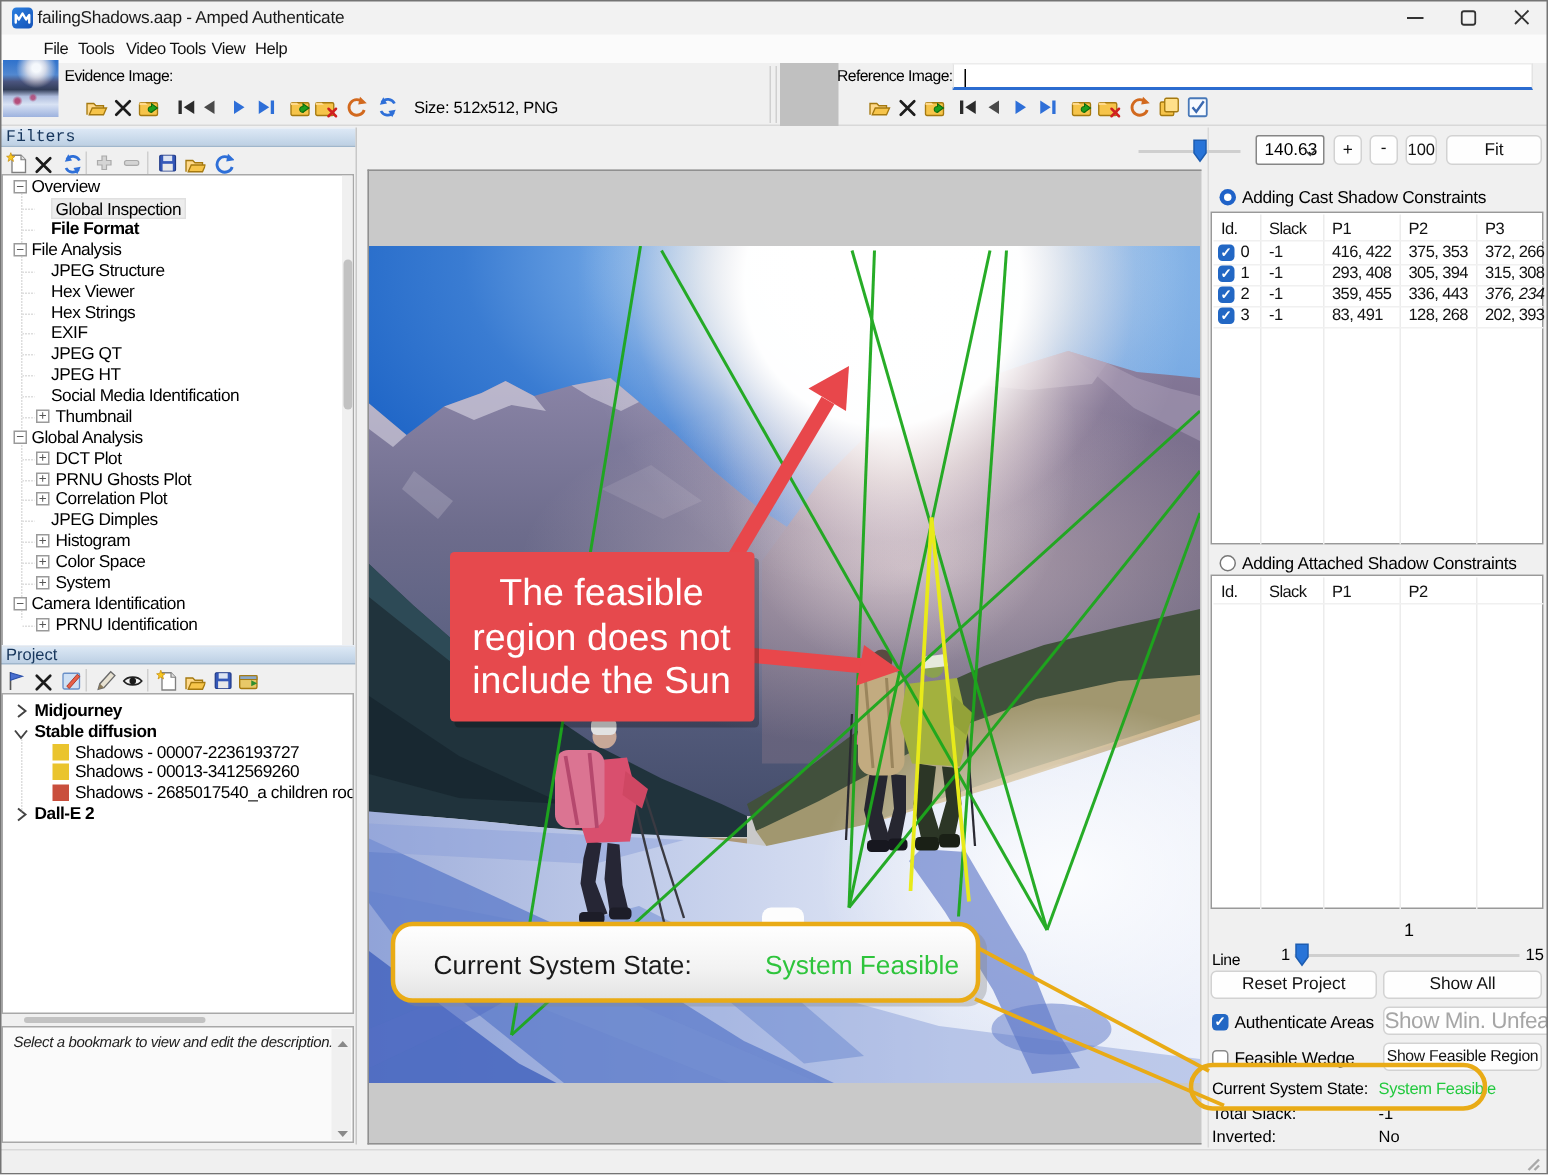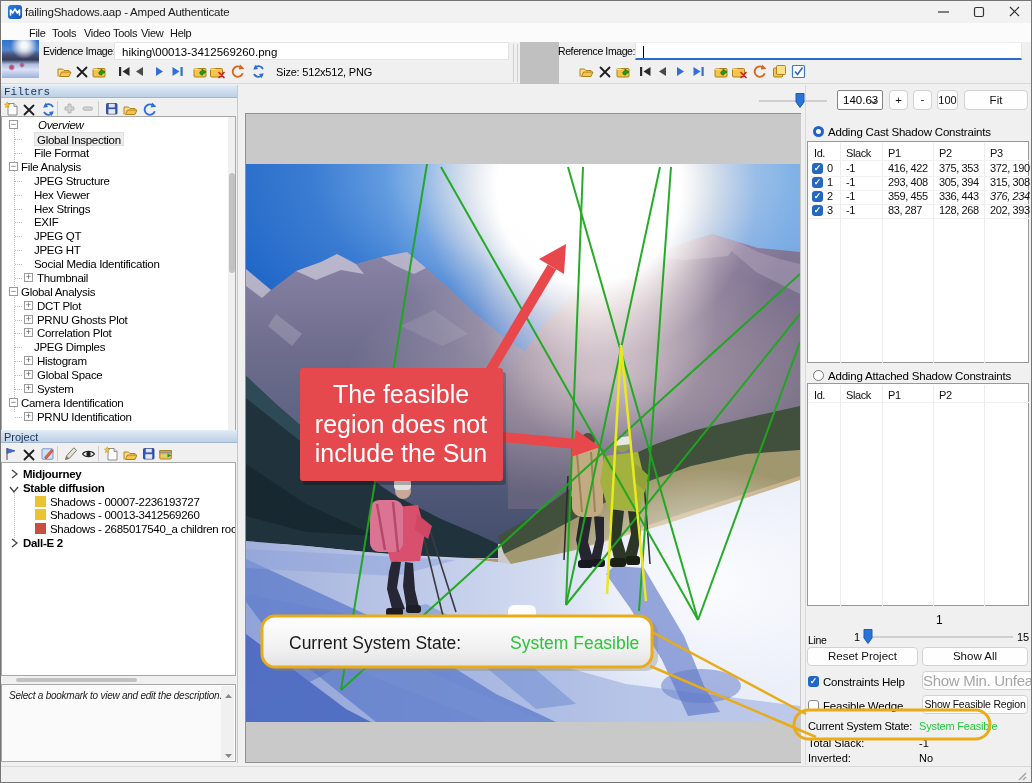--- a/index.html
+++ b/index.html
@@ -77,21 +77,20 @@
 <div id="menubar">
  <span style="left:7px;">File</span>
     <span style="left:30px;">Tools</span>
     <span style="left:62px;">Video Tools</span>
     <span style="left:119px;">View</span>
     <span style="left:148px;">Help</span>
 </div>
 <div id="toolbar">
  <div id="thumb"></div>
  <div class="tblabel" style="left:43px;">Evidence Image:</div>
- <div class="tbfield" style="left:114px;width:395px;">hiking\00013-3412569260.png</div>
  <div id="tbsep1"></div>
     <div id="tbsep2"></div>
  <div id="refthumb"></div>
  <div class="tblabel" style="left:558px;">Reference Image:</div>
  <div class="tbfield" style="left:635px;width:387px;border-bottom:2px solid #2b6cd0;border-top:1px solid #ececec;"><span style="display:inline-block;width:1px;height:12px;background:#000;"></span></div>
  <div class="icorow" id="icoleft">
       <div class="ico" style="left:56px;"><svg width="17" height="17" viewBox="0 0 17 17">
           <path d="M2 13.5 L2 6 L6.5 6 L8 7.5 L13 7.5 L13 9" fill="#ffd98a" stroke="#a5790f" stroke-width="0.9"></path>
           <path d="M3.5 13.5 L5.5 9 L15 9 L13 13.5 Z" fill="#f6c44a" stroke="#a5790f" stroke-width="0.9"></path>
         </svg></div>
@@ -230,25 +229,25 @@
         <path d="M3.5 13.5 L5.5 9 L15 9 L13 13.5 Z" fill="#f6c44a" stroke="#a5790f" stroke-width="0.9"></path>
       </svg></div>
     <div class="abs" style="left:141px;top:2px;"><svg width="15" height="15" viewBox="0 0 15 15">
         <path d="M12.8 5.2 A5.2 5.2 0 1 0 13.8 10.3" fill="none" stroke="#2e6fd8" stroke-width="1.9"></path>
         <path d="M11 1.5 L15.5 5.8 L9.8 6.6 Z" fill="#2e6fd8"></path>
       </svg></div>
   </div>
 <div class="tree" style="top:116px;height:315px;">
 <div class="vline" style="left:12px;top:8px;height:288px;"></div>
 <div class="ebox" style="left:7px;top:3px;">−</div>
-<div class="ti" style="left:36px;top:1px;font-style:italic;">Overview</div>
+<div class="ti" style="left:19px;top:1px;">Overview</div>
 <div class="hline" style="left:13px;top:22px;width:8px;"></div>
 <div class="ti" style="left:32px;top:15px; background:#ededed;border:1px solid #e0e0e0;padding:0 2px;">Global Inspection</div>
 <div class="hline" style="left:13px;top:36px;width:8px;"></div>
-<div class="ti" style="left:32px;top:29px;">File Format</div>
+<div class="ti" style="left:32px;top:29px;font-weight:bold;">File Format</div>
 <div class="ebox" style="left:7px;top:45px;">−</div>
 <div class="ti" style="left:19px;top:43px;">File Analysis</div>
 <div class="hline" style="left:13px;top:64px;width:8px;"></div>
 <div class="ti" style="left:32px;top:57px;">JPEG Structure</div>
 <div class="hline" style="left:13px;top:78px;width:8px;"></div>
 <div class="ti" style="left:32px;top:71px;">Hex Viewer</div>
 <div class="hline" style="left:13px;top:92px;width:8px;"></div>
 <div class="ti" style="left:32px;top:85px;">Hex Strings</div>
 <div class="hline" style="left:13px;top:105px;width:8px;"></div>
 <div class="ti" style="left:32px;top:98px;">EXIF</div>
@@ -272,21 +271,21 @@
 <div class="hline" style="left:13px;top:216px;width:8px;"></div>
 <div class="ebox" style="left:22px;top:211px;">+</div>
 <div class="ti" style="left:35px;top:209px;">Correlation Plot</div>
 <div class="hline" style="left:13px;top:230px;width:8px;"></div>
 <div class="ti" style="left:32px;top:223px;">JPEG Dimples</div>
 <div class="hline" style="left:13px;top:244px;width:8px;"></div>
 <div class="ebox" style="left:22px;top:239px;">+</div>
 <div class="ti" style="left:35px;top:237px;">Histogram</div>
 <div class="hline" style="left:13px;top:258px;width:8px;"></div>
 <div class="ebox" style="left:22px;top:253px;">+</div>
-<div class="ti" style="left:35px;top:251px;">Global Space</div>
+<div class="ti" style="left:35px;top:251px;">Color Space</div>
 <div class="hline" style="left:13px;top:272px;width:8px;"></div>
 <div class="ebox" style="left:22px;top:267px;">+</div>
 <div class="ti" style="left:35px;top:265px;">System</div>
 <div class="ebox" style="left:7px;top:281px;">−</div>
 <div class="ti" style="left:19px;top:279px;">Camera Identification</div>
 <div class="hline" style="left:13px;top:300px;width:8px;"></div>
 <div class="ebox" style="left:22px;top:295px;">+</div>
 <div class="ti" style="left:35px;top:293px;">PRNU Identification</div>
 <div class="sbv" style="left:226px;top:0px;width:8px;height:313px;"></div>
 <div class="sbthumb" style="left:227px;top:56px;width:6px;height:100px;"></div>
@@ -393,40 +392,40 @@
 <div class="tcell" style="left:38px;top:5px;">Slack</div>
 <div class="tcell" style="left:80px;top:5px;">P1</div>
 <div class="tcell" style="left:131px;top:5px;">P2</div>
 <div class="tcell" style="left:182px;top:5px;">P3</div>
 <div class="rowline" style="left:1px;top:18px;width:220px;"></div>
 <div class="chk" style="left:4px;top:21px;">✓</div>
 <div class="tcell" style="left:19px;top:20px;">0</div>
 <div class="tcell" style="left:38px;top:20px;">-1</div>
 <div class="tcell" style="left:80px;top:20px;">416, 422</div>
 <div class="tcell" style="left:131px;top:20px;">375, 353</div>
-<div class="tcell" style="left:182px;top:20px;">372, 190</div>
+<div class="tcell" style="left:182px;top:20px;">372, 266</div>
 <div class="rowline" style="left:1px;top:34px;width:220px;"></div>
 <div class="chk" style="left:4px;top:35px;">✓</div>
 <div class="tcell" style="left:19px;top:34px;">1</div>
 <div class="tcell" style="left:38px;top:34px;">-1</div>
 <div class="tcell" style="left:80px;top:34px;">293, 408</div>
 <div class="tcell" style="left:131px;top:34px;">305, 394</div>
 <div class="tcell" style="left:182px;top:34px;">315, 308</div>
 <div class="rowline" style="left:1px;top:48px;width:220px;"></div>
 <div class="chk" style="left:4px;top:49px;">✓</div>
 <div class="tcell" style="left:19px;top:48px;">2</div>
 <div class="tcell" style="left:38px;top:48px;">-1</div>
 <div class="tcell" style="left:80px;top:48px;">359, 455</div>
 <div class="tcell" style="left:131px;top:48px;">336, 443</div>
 <div class="tcell" style="left:182px;top:48px;font-style:italic;">376, 234</div>
 <div class="rowline" style="left:1px;top:62px;width:220px;"></div>
 <div class="chk" style="left:4px;top:63px;">✓</div>
 <div class="tcell" style="left:19px;top:62px;">3</div>
 <div class="tcell" style="left:38px;top:62px;">-1</div>
-<div class="tcell" style="left:80px;top:62px;">83, 287</div>
+<div class="tcell" style="left:80px;top:62px;">83, 491</div>
 <div class="tcell" style="left:131px;top:62px;">128, 268</div>
 <div class="tcell" style="left:182px;top:62px;">202, 393</div>
 <div class="rowline" style="left:1px;top:76px;width:220px;"></div>
 </div>
 <div class="radio" style="left:7px;top:285px;background:#fff;border:1px solid #777;"></div>
 <div class="abs" style="left:22px;top:285px;font-size:11.5px;letter-spacing:-0.2px;">Adding Attached Shadow Constraints</div>
 <div class="rtable" style="left:1px;top:298px;width:222px;height:223px;">
 <div class="colline" style="left:32px;height:221px;"></div>
 <div class="colline" style="left:74px;height:221px;"></div>
 <div class="colline" style="left:125px;height:221px;"></div>
@@ -441,21 +440,21 @@
 <div class="abs" style="left:130px;top:528px;font-size:12px;">1</div>
 <div class="abs" style="left:48px;top:546px;font-size:11px;">1</div>
 <div class="abs" style="left:57px;top:551px;width:150px;height:2px;background:#cfcfcf;"></div>
 <div class="abs" style="left:57px;top:543px;"><svg width="10" height="17">
         <path d="M1 1.5 L9 1.5 L9 10 L5 15.5 L1 10 Z" fill="#2874d8" stroke="#1d5cb0" stroke-width="1"></path>
       </svg></div>
 <div class="abs" style="left:211px;top:546px;font-size:11px;">15</div>
 <div class="rbtn" style="left:1px;top:562px;width:111px;height:19px;line-height:17px;">Reset Project</div>
 <div class="rbtn" style="left:116px;top:562px;width:106px;height:19px;line-height:17px;">Show All</div>
 <div class="chk" style="left:2px;top:591px;">✓</div>
-<div class="abs" style="left:17px;top:591px;font-size:11.5px;letter-spacing:-0.2px;">Constraints Help</div>
+<div class="abs" style="left:17px;top:591px;font-size:11.5px;letter-spacing:-0.2px;">Authenticate Areas</div>
 <div class="rbtn" style="left:116px;top:586px;width:122px;height:19px;line-height:17px;color:#a6a6a6;font-size:15px;letter-spacing:-0.3px;">Show Min. Unfeasible Set</div>
 <div class="chkoff" style="left:2px;top:615px;"></div>
 <div class="abs" style="left:17px;top:615px;font-size:11.5px;letter-spacing:-0.2px;">Feasible Wedge</div>
 <div class="rbtn" style="left:116px;top:610px;width:106px;height:19px;line-height:17px;font-size:10.5px;letter-spacing:-0.2px;">Show Feasible Region</div>
 <div class="abs" style="left:2px;top:635px;font-size:11px;letter-spacing:-0.2px;">Current System State:</div>
 <div class="abs" style="left:113px;top:635px;font-size:11px;letter-spacing:-0.2px;color:#22c93e;">System Feasible</div>
 <div class="abs" style="left:2px;top:652px;font-size:11px;">Total Slack:</div>
 <div class="abs" style="left:113px;top:652px;font-size:11px;">-1</div>
 <div class="abs" style="left:2px;top:667px;font-size:11px;">Inverted:</div>
 <div class="abs" style="left:113px;top:667px;font-size:11px;">No</div>

